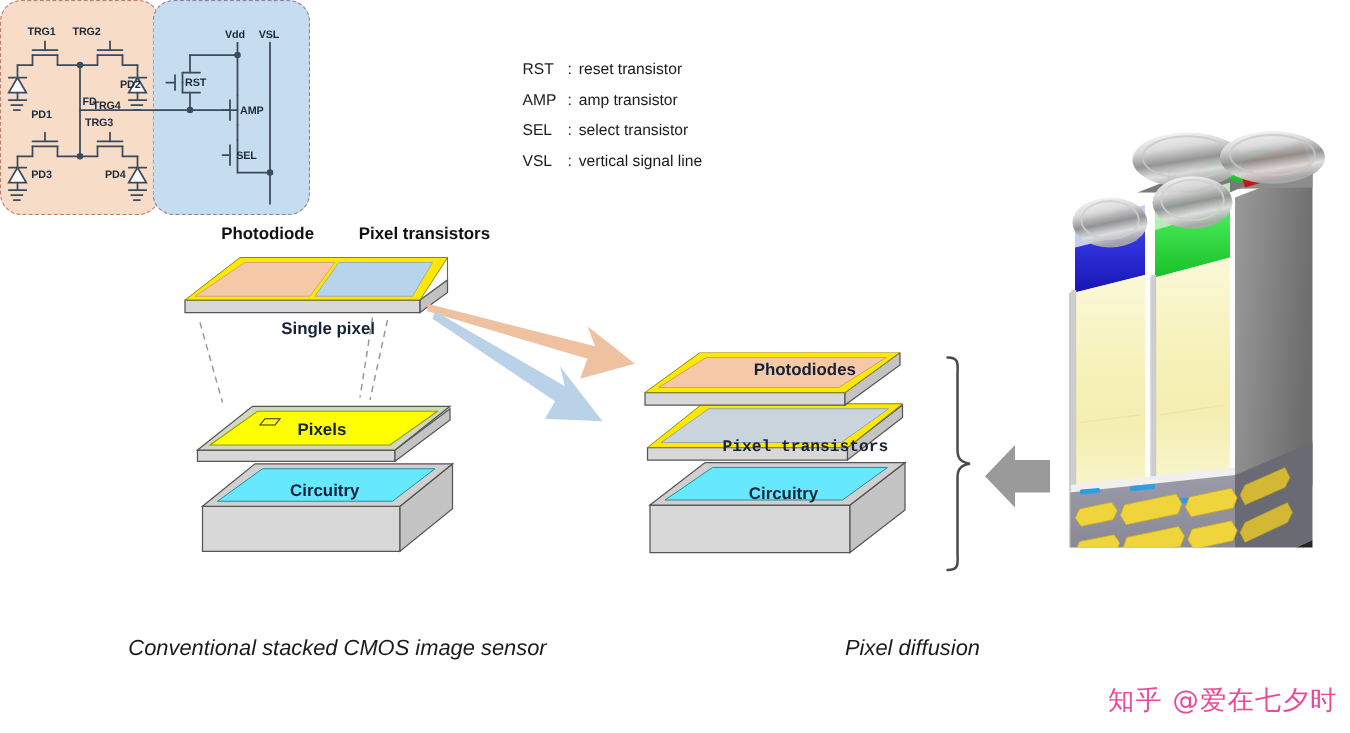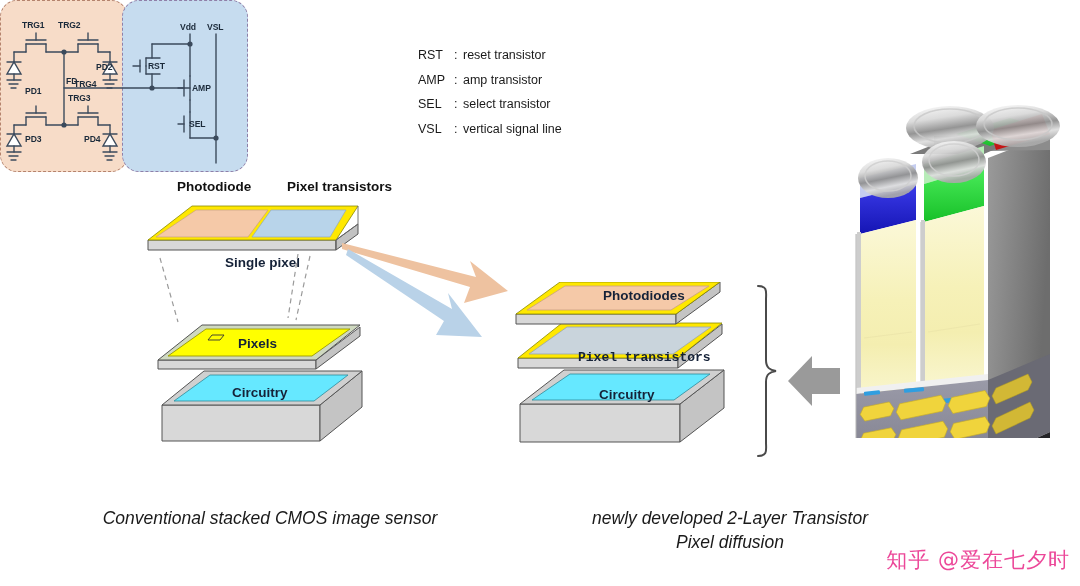--- a/index.html
+++ b/index.html
@@ -422,19 +422,18 @@
       <path d="M158,300 L190,286 L194,294 L190,302 L158,316 L154,308 Z"></path>
       <path d="M158,330 L192,314 L196,322 L192,330 L158,346 L154,338 Z"></path>
     </g>
 
     <path d="M18,146 L18,384" stroke="#b5b5b5" stroke-width="1" fill="none"></path>
   </svg>
 
   <div class="caption" style="left:30px; top:506px; width:480px;">Conventional stacked CMOS image sensor</div>
 
   <div class="caption" style="left:520px; top:506px; width:420px;">
-    <div>newly developed 2-Layer Transistor</div>
     <div>Pixel diffusion</div>
   </div>
 
   <div id="watermark">知乎 @爱在七夕时</div>
 
 </div>
 
 </body></html>

